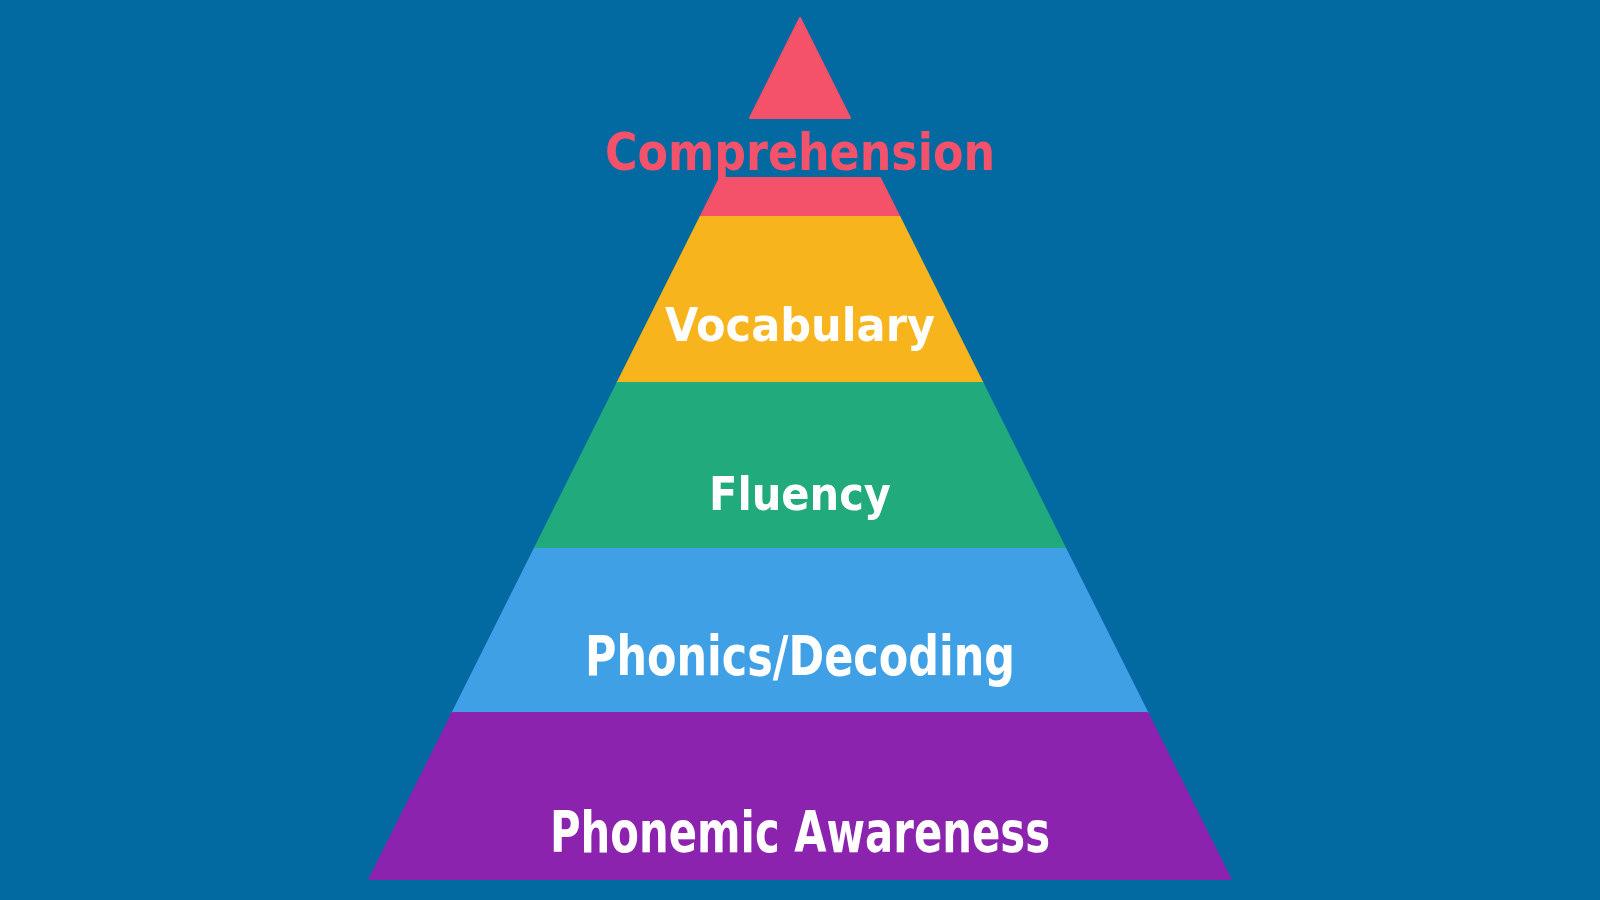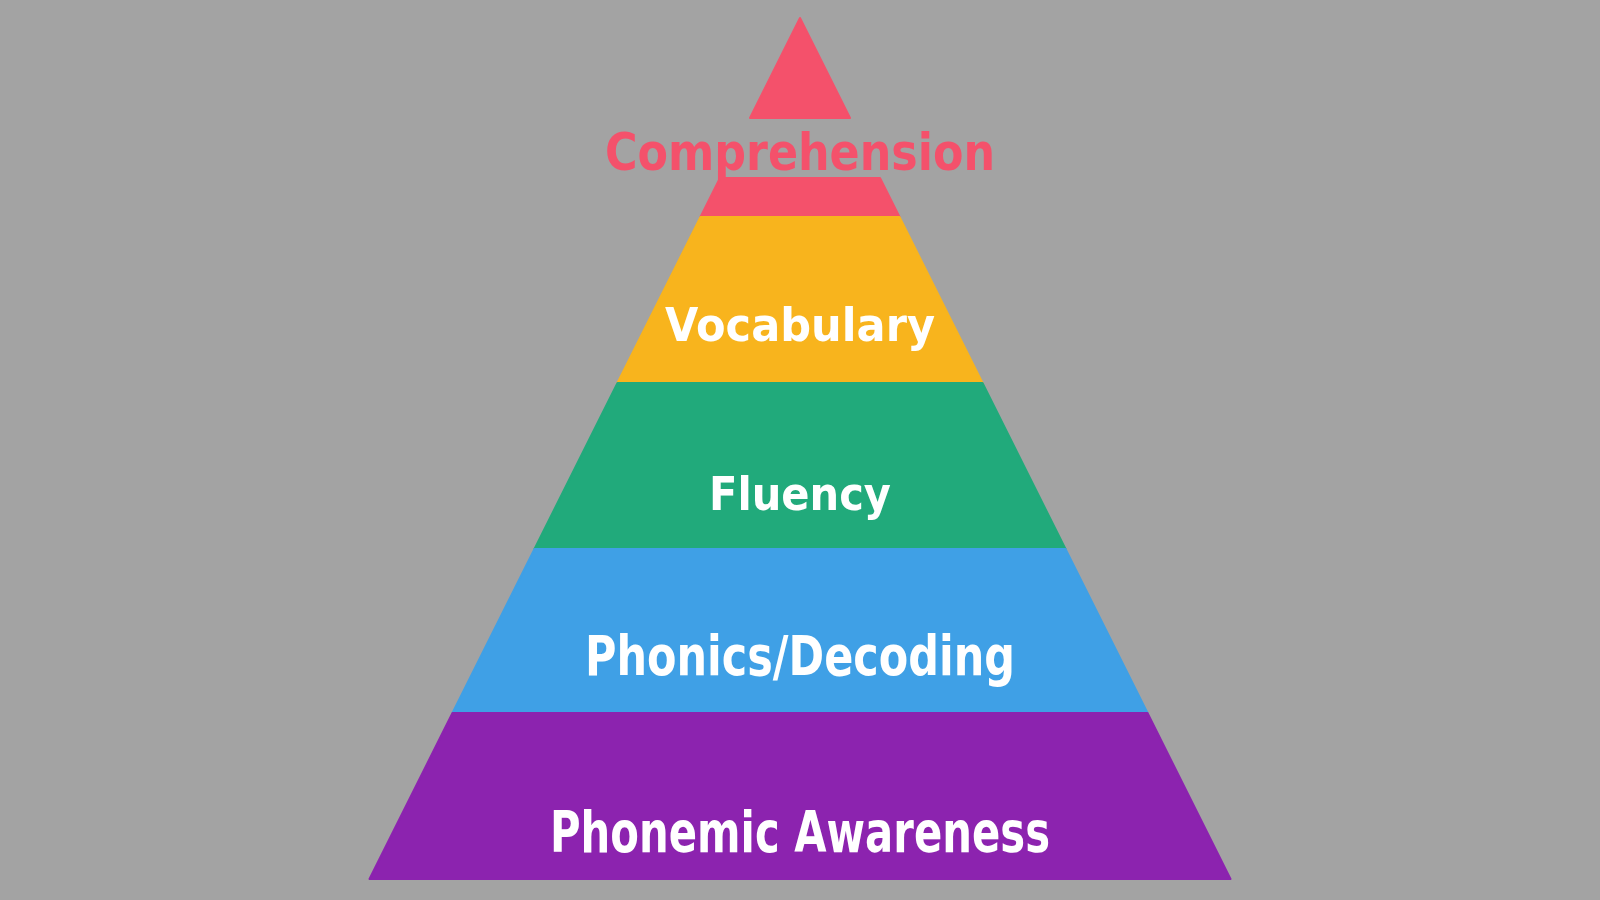--- a/index.html
+++ b/index.html
@@ -7,21 +7,21 @@
     padding: 0;
     width: 1600px;
     height: 900px;
     background: #FFFFFF;
     overflow: hidden;
   }
   .canvas {
     position: relative;
     width: 1600px;
     height: 900px;
-    background: #a3a3a3;
+    background: #0369a1;
   }
   svg text {
     font-family: "DejaVu Sans", "Liberation Sans", sans-serif;
     font-weight: 700;
     text-anchor: middle;
   }
   svg polygon {
     stroke-width: 2;
     stroke-linejoin: round;
   }

